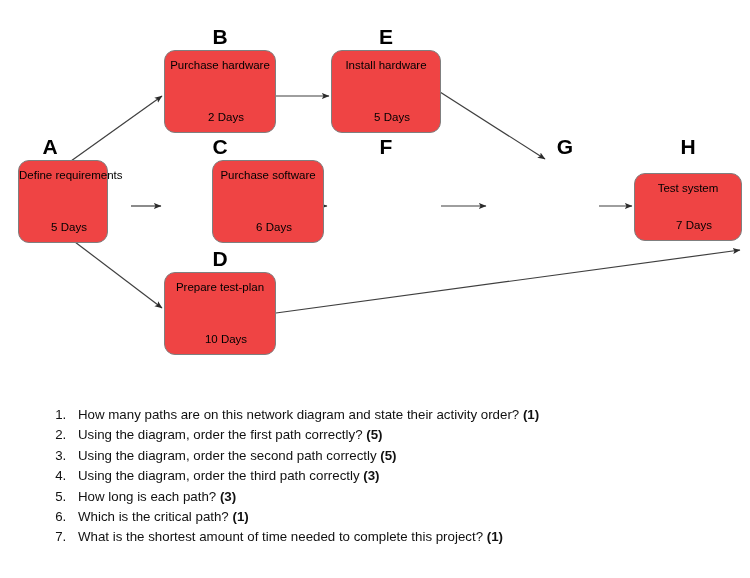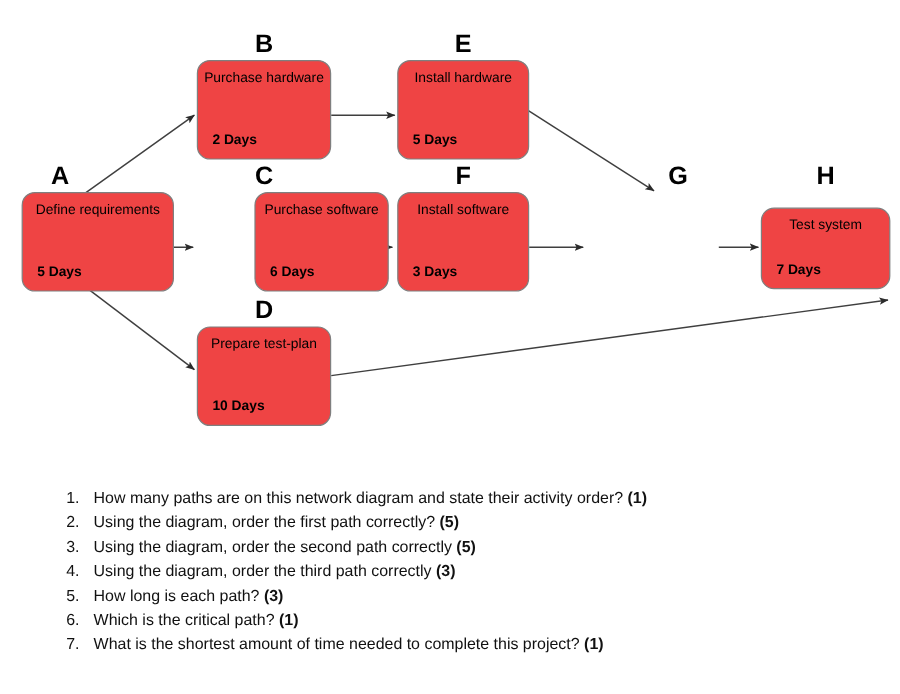--- a/index.html
+++ b/index.html
@@ -52,26 +52,25 @@
     line-height: 14px;
     color: #000000;
     white-space: nowrap;
   }
 
   .node-duration {
     position: absolute;
     left: 12px;
     right: 0;
     bottom: 8px;
-    text-align: left;
+    text-align: center;
     font-size: 11.5px;
     line-height: 14px;
     color: #000000;
     white-space: nowrap;
-    font-weight: bold;
   }
 
   .node-label {
     position: absolute;
     font-size: 21px;
     font-weight: bold;
     line-height: 21px;
     color: #000000;
     text-align: center;
     z-index: 3;
@@ -128,21 +127,21 @@
     <line x1="440" y1="92" x2="545" y2="159" stroke="#3f3f3f" stroke-width="1.2" marker-end="url(#arrowhead)"></line>
 
     <line x1="441" y1="206" x2="486" y2="206" stroke="#3f3f3f" stroke-width="1.2" marker-end="url(#arrowhead)"></line>
 
     <line x1="599" y1="206" x2="632" y2="206" stroke="#3f3f3f" stroke-width="1.2" marker-end="url(#arrowhead)"></line>
 
     <line x1="276" y1="313" x2="740" y2="250" stroke="#3f3f3f" stroke-width="1.2" marker-end="url(#arrowhead)"></line>
   </svg>
 
   <div class="node-label" style="left:28px; top:136px; width:44px;">A</div>
-  <div class="node" style="left:18px; top:160px; width:127px; height:83px;">
+  <div class="node" style="left:18px; top:160px; width:90px; height:83px;">
     <div class="node-title">Define requirements</div>
     <div class="node-duration">5 Days</div>
   </div>
 
   <div class="node-label" style="left:198px; top:26px; width:44px;">B</div>
   <div class="node" style="left:164px; top:50px; width:112px; height:83px;">
     <div class="node-title">Purchase hardware</div>
     <div class="node-duration">2 Days</div>
   </div>
 
@@ -158,24 +157,20 @@
     <div class="node-duration">10 Days</div>
   </div>
 
   <div class="node-label" style="left:364px; top:26px; width:44px;">E</div>
   <div class="node" style="left:331px; top:50px; width:110px; height:83px;">
     <div class="node-title">Install hardware</div>
     <div class="node-duration">5 Days</div>
   </div>
 
   <div class="node-label" style="left:364px; top:136px; width:44px;">F</div>
-  <div class="node" style="left:331px; top:160px; width:110px; height:83px;">
-    <div class="node-title">Install software</div>
-    <div class="node-duration">3 Days</div>
-  </div>
 
   <div class="node-label" style="left:543px; top:136px; width:44px;">G</div>
 
   <div class="node-label" style="left:666px; top:136px; width:44px;">H</div>
   <div class="node" style="left:634px; top:160px; width:108px; height:68px;margin-top:13px;">
     <div class="node-title">Test system</div>
     <div class="node-duration">7 Days</div>
   </div>
 
 </div>

